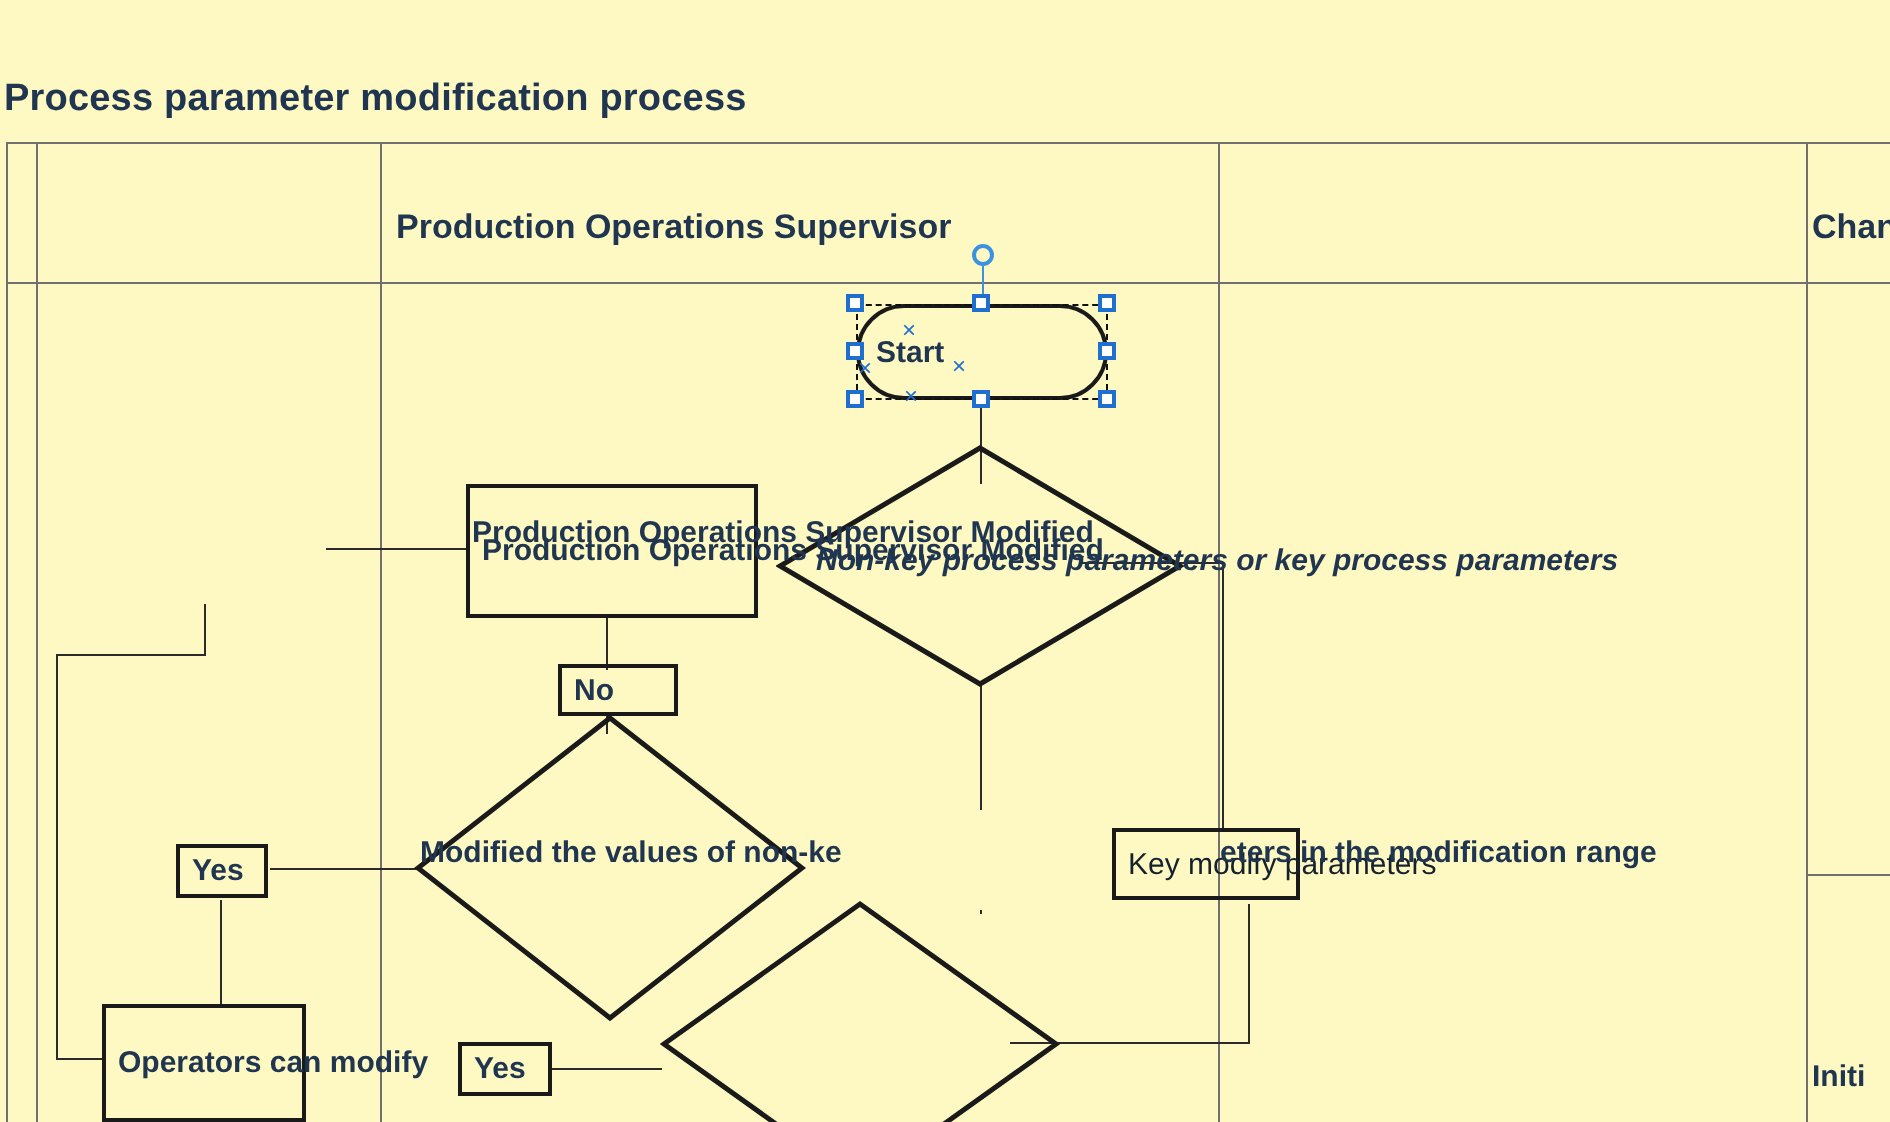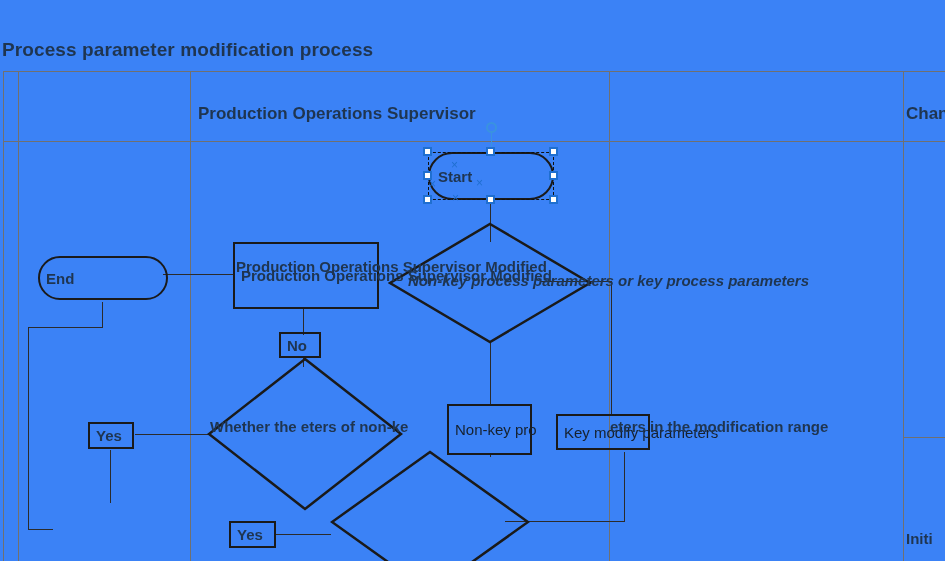--- a/index.html
+++ b/index.html
@@ -7,21 +7,21 @@
     padding: 0;
     background: #ffffff;
   }
   body {
     font-family: "Liberation Sans", sans-serif;
   }
   #canvas {
     position: relative;
     width: 945px;
     height: 561px;
-    background: #3b82f6;
+    background: #fef9c3;
     overflow: hidden;
   }
 
   
   .diagram-title {
     position: absolute;
     left: 2px;
     top: 39px;
     font-size: 19px;
     font-weight: bold;
@@ -205,54 +205,51 @@
       <polygon points="98,2 194,77 98,152 2,77" fill="none" stroke="#1a1a1a" stroke-width="2.5"></polygon>
     </svg>
   </div>
 
   <div class="diamond" style="left:330px; top:450px; width:200px; height:145px;">
     <svg width="200" height="145" viewBox="0 0 200 145">
       <polygon points="100,2 198,72 100,142 2,72" fill="none" stroke="#1a1a1a" stroke-width="2.5"></polygon>
     </svg>
   </div>
 
-  <div class="shape terminator" style="left:38px; top:256px; width:130px; height:44px;">
-    <span class="shape-label">End</span>
-  </div>
 
   <div class="shape rect" style="left:233px; top:242px; width:146px; height:67px;">
     <span class="shape-label">Production Operations Supervisor Modified</span>
   </div>
 
-  <div class="shape rect" style="left:279px; top:332px; width:42px; height:26px;">
+  <div class="shape rect" style="left:279px; top:332px; width:60px; height:26px;">
     <span class="shape-label">No</span>
   </div>
 
   <div class="shape rect" style="left:88px; top:422px; width:46px; height:27px;">
     <span class="shape-label">Yes</span>
   </div>
 
   <div class="shape rect" style="left:229px; top:521px; width:47px; height:27px;">
     <span class="shape-label">Yes</span>
   </div>
 
-
-  <div class="shape rect" style="left:447px; top:404px; width:85px; height:51px;">
-    <span class="shape-label plain">Non-key pro</span>
-  </div>
+  <div class="shape rect" style="left:51px; top:502px; width:102px; height:59px;">
+    <span class="shape-label">Operators can modify</span>
+  </div>
+
 
   <div class="shape rect" style="left:556px; top:414px; width:94px; height:36px;">
     <span class="shape-label plain">Key modify parameters</span>
   </div>
 
   <div class="float-text" style="left:236px; top:258px;">Production Operations Supervisor Modified</div>
 
   <div class="float-text" style="left:408px; top:272px;font-style:italic;">Non-key process parameters or key process parameters</div>
 
-  <div class="float-text" style="left:210px; top:418px;">Whether the eters of non-ke</div>
+  <div class="float-text" style="left:210px; top:418px;">Modified the values of non-ke</div>
 
   <div class="float-text" style="left:610px; top:418px;">eters in the modification range</div>
 
 
   <div class="float-text" style="left:906px; top:530px;">Initi</div>
 
   <div class="shape terminator" style="left:428px; top:152px; width:126px; height:48px;align-items:center;">
     <span class="shape-label" style="padding-left:8px;">Start</span>
   </div>
 

